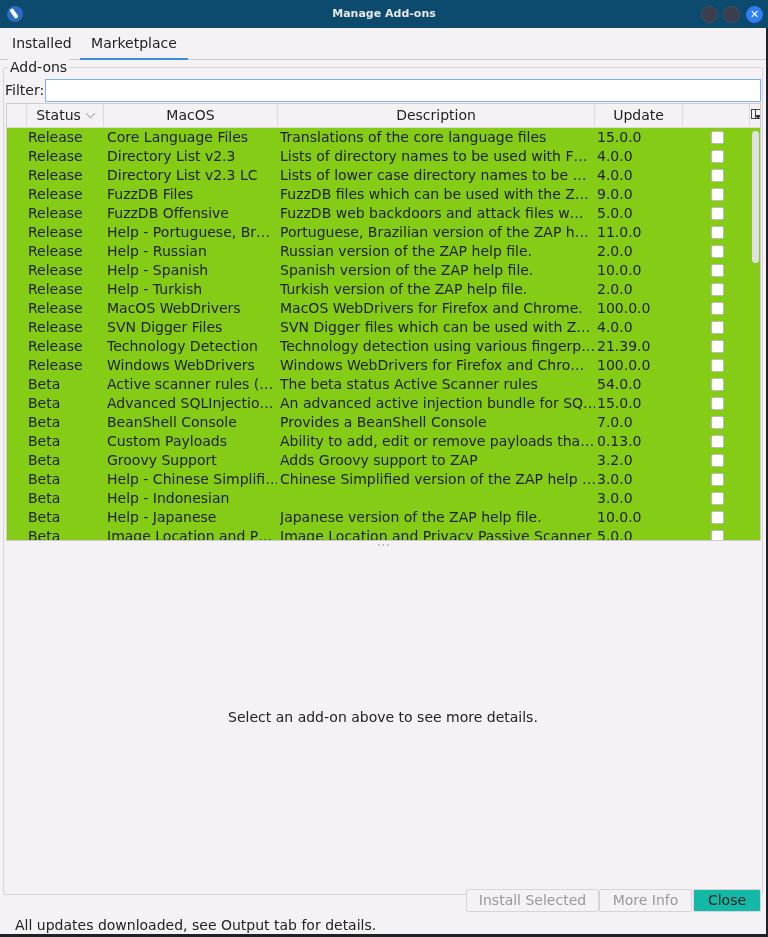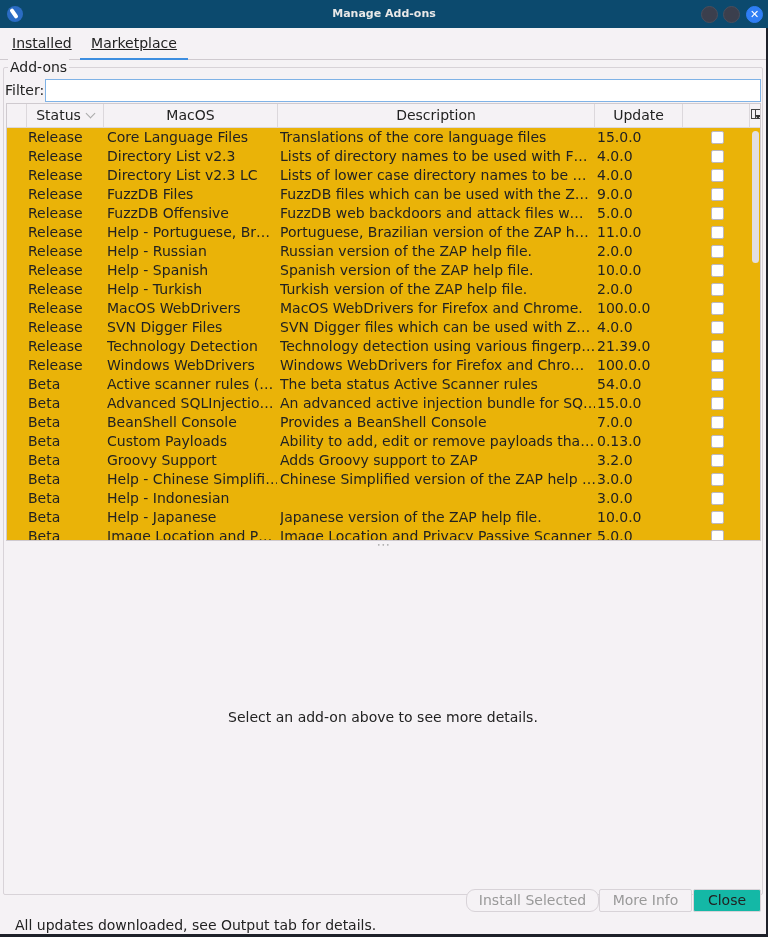--- a/index.html
+++ b/index.html
@@ -11,31 +11,31 @@
   .titlebar .app-icon::after { content: ""; position: absolute; left: 5px; top: 2px; width: 4px; height: 11px; background: #fff; transform: rotate(-35deg); border-radius: 2px; }
   .titlebar .title { position: absolute; left: 0; right: 0; top: 7px; text-align: center; font-size: 11px; font-weight: bold; }
   .win-btn { position: absolute; top: 6px; width: 17px; height: 17px; border-radius: 50%; background: #3b3f4d; border: 1px solid #4a4e5c; }
   .win-btn.min { left: 701px; }
   .win-btn.max { left: 723px; }
   .win-btn.close { left: 746px; background: #2f7ef5; border-color: #2f7ef5; color: #fff; font-size: 11px; font-weight: bold; text-align: center; line-height: 15px; }
 
   .window { position: absolute; left: 0; top: 28px; width: 766px; height: 906px; background: #f5f2f5; }
 
   .tabs { position: absolute; left: 0; top: 0; width: 766px; height: 32px; border-bottom: 1px solid #cfcacf; }
-  .tab { position: absolute; top: 0; height: 32px; line-height: 31px; font-size: 14px; color: #222; padding: 0 10px; text-decoration: underline; }
+  .tab { position: absolute; top: 0; height: 32px; line-height: 31px; font-size: 14px; color: #222; padding: 0 10px; }
   .tab.installed { left: 2px; }
   .tab.marketplace { left: 80px; width: 108px; text-align: center; border-bottom: 2px solid #3d8ee0; }
 
   .group-box { position: absolute; left: 3px; top: 39px; width: 760px; height: 828px; border: 1px solid #d8d3d8; border-radius: 2px; }
   .group-label { position: absolute; left: 8px; top: 31px; padding: 0 2px; background: #f5f2f5; font-size: 14px; color: #222; }
 
   .filter-label { position: absolute; left: 5px; top: 54px; font-size: 14px; color: #222; }
   .filter-input { position: absolute; left: 45px; top: 51px; width: 716px; height: 23px; border: 1px solid #7fb2e6; background: #fff; font-family: "DejaVu Sans", sans-serif; font-size: 13px; padding: 0 4px; outline: none; }
 
-  .table-wrap { position: absolute; left: 6px; top: 75px; width: 755px; height: 438px; background: #eab308; border: 1px solid #cfcacf; overflow: hidden; }
+  .table-wrap { position: absolute; left: 6px; top: 75px; width: 755px; height: 438px; background: #84cc16; border: 1px solid #cfcacf; overflow: hidden; }
   .thead { position: absolute; left: 0; top: 0; width: 755px; height: 24px; background: #f5f2f5; border-bottom: 1px solid #dcd8dc; }
   .th { position: absolute; top: 0; height: 23px; line-height: 23px; font-size: 14px; color: #222; text-align: center; border-right: 1px solid #dcd8dc; }
   .th.c0 { left: 0; width: 20px; }
   .th.c1 { left: 20px; width: 77px; }
   .th.c2 { left: 97px; width: 174px; }
   .th.c3 { left: 271px; width: 317px; }
   .th.c4 { left: 588px; width: 88px; }
   .th.c5 { left: 676px; width: 67px; }
   .sort-icon { display: inline-block; width: 7px; height: 7px; border-right: 1px solid #aaa; border-bottom: 1px solid #aaa; transform: rotate(45deg); margin-left: 6px; position: relative; top: -3px; }
   .col-ctrl-icon { position: absolute; left: 744px; top: 5px; width: 10px; height: 10px; border: 1px solid #444; }
@@ -51,21 +51,21 @@
   .cell.update { left: 590px; width: 86px; }
   .cell.check { left: 704px; top: 3px; width: 13px; height: 13px; border: 1px solid #bdb8bd; border-radius: 2px; background: #fff; }
 
   .vscroll { position: absolute; left: 745px; top: 27px; width: 7px; height: 132px; background: #e2dfe2; border-radius: 4px; }
 
   .splitter { position: absolute; left: 377px; top: 515px; width: 14px; height: 3px; font-size: 6px; color: #aaa; letter-spacing: 1px; line-height: 3px; }
 
   .details-text { position: absolute; left: 0; width: 766px; top: 681px; text-align: center; font-size: 14px; color: #222; }
 
   .btn { position: absolute; top: 861px; height: 23px; border: 1px solid #d8d3d8; background: #f5f2f5; font-family: "DejaVu Sans", sans-serif; font-size: 14px; color: #999; text-align: center; line-height: 21px; border-radius: 2px; }
-  .btn.install { left: 466px; width: 133px; border-radius: 9px; }
+  .btn.install { left: 466px; width: 133px; }
   .btn.moreinfo { left: 599px; width: 93px; }
   .btn.close { left: 693px; width: 68px; background: #14b8a6; color: #222; }
 
   .status-bar { position: absolute; left: 0; top: 888px; width: 766px; height: 18px; line-height: 18px; font-size: 14px; color: #222; padding-left: 15px; }
 </style>
 </head>
 <body>
 
 <div class="titlebar">
   <span class="app-icon"></span>

